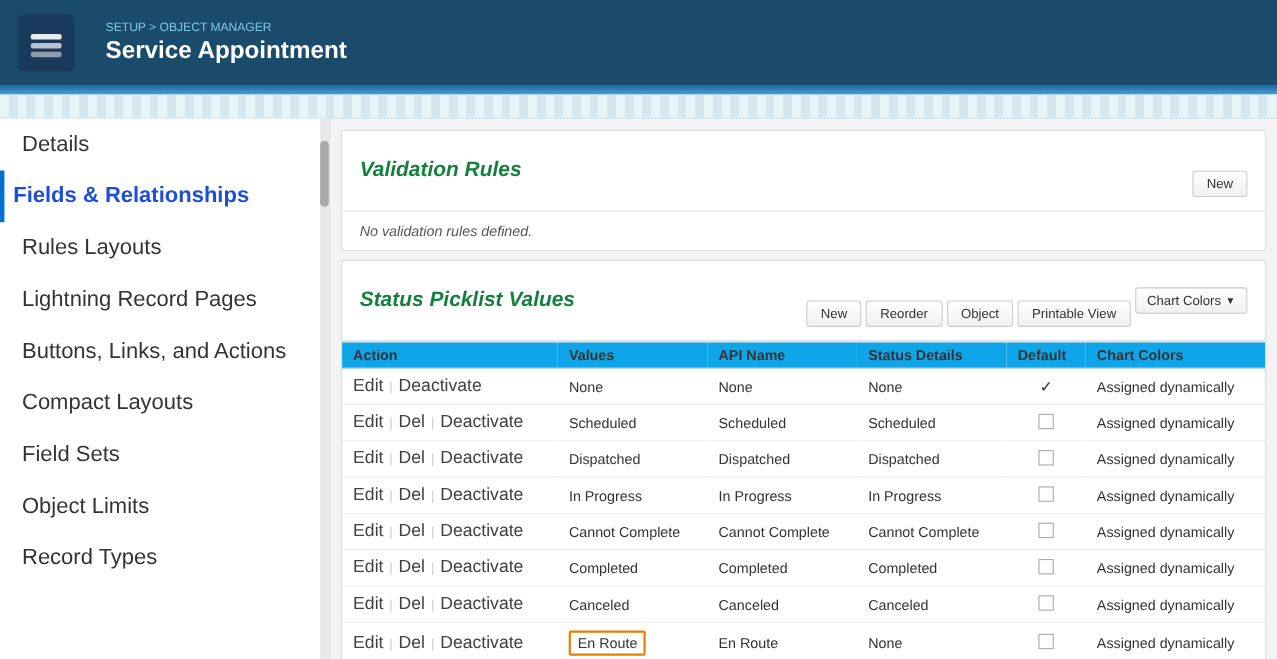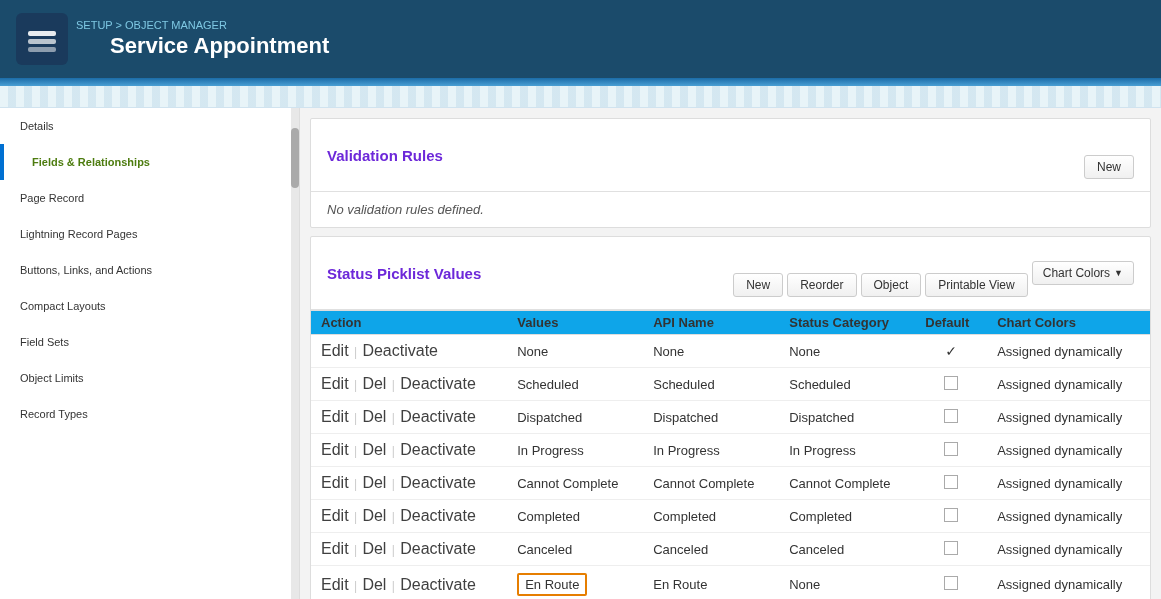--- a/index.html
+++ b/index.html
@@ -5,35 +5,35 @@
     * { box-sizing: border-box; margin: 0; padding: 0; }
     body { font-family: 'Salesforce Sans', Arial, sans-serif; font-size: 13px; background: #f3f3f3; color: #333; }
 
     
     .app-header {
       background: #1b4b6b;
       height: 78px;
       display: flex;
       align-items: center;
       padding: 0 16px;
-      gap: 8px;
+      gap: 28px;
     }
     .app-logo {
       width: 52px;
       height: 52px;
       background: #1a3a5c;
       border-radius: 6px;
       display: flex;
       align-items: center;
       justify-content: center;
     }
     .app-logo svg { width: 36px; height: 36px; }
     .header-text { display: flex; flex-direction: column; }
     .breadcrumb { color: #7ec8e3; font-size: 11px; margin-bottom: 2px; }
-    .page-title { color: #fff; font-size: 22px; font-weight: 700; margin-left: 34px; }
+    .page-title { color: #fff; font-size: 22px; font-weight: 700; }
 
     
     .blue-bar { height: 8px; background: linear-gradient(to bottom, #1b6ca8, #4a9fd4); }
     .wave-bar {
       height: 22px;
       background: #e8f4f8;
       border-bottom: 1px solid #d0e3ef;
       position: relative;
       overflow: hidden;
     }
@@ -73,29 +73,29 @@
       height: 60px;
       background: #aaa;
       border-radius: 4px;
       position: absolute;
       top: 20px;
     }
     .sidebar-item {
       padding: 12px 20px;
       cursor: pointer;
       color: #0070d2;
-      font-size: 11px;
+      font-size: 20px;
       border-bottom: none;
     }
     .sidebar-item.active {
       background: #fff;
-      color: #4d7c0f;
+      color: #1d4ed8;
       font-weight: 700;
       border-left: 4px solid #0070d2;
-      padding-left: 28px;
+      padding-left: 8px;
     }
     .sidebar-item.plain { color: #333; }
 
     
     .main-content {
       flex: 1;
       background: #f3f3f3;
       overflow-y: auto;
       padding: 0;
     }
@@ -108,23 +108,24 @@
       border-radius: 2px;
     }
     .section-header {
       display: flex;
       align-items: center;
       justify-content: space-between;
       padding: 12px 16px;
       border-bottom: 1px solid #e0e0e0;
     }
     .section-title {
-      font-size: 15px;
+      font-size: 19px;
       font-weight: 700;
-      color: #6d28d9;
+      color: #15803d;
+      font-style: italic;
     }
     .section-body {
       padding: 10px 16px;
       font-size: 13px;
       color: #555;
       font-style: italic;
     }
 
     
     .btn {
@@ -222,21 +223,21 @@
 <div class="wave-bar"></div>
 
 <div class="layout">
 
   <div class="sidebar">
     <div class="sidebar-scrollbar">
       <div class="sidebar-scrollbar-thumb"></div>
     </div>
     <div class="sidebar-item plain">Details</div>
     <div class="sidebar-item active">Fields &amp; Relationships</div>
-    <div class="sidebar-item plain">Page Record</div>
+    <div class="sidebar-item plain">Rules Layouts</div>
     <div class="sidebar-item plain">Lightning Record Pages</div>
     <div class="sidebar-item plain">Buttons, Links, and Actions</div>
     <div class="sidebar-item plain">Compact Layouts</div>
     <div class="sidebar-item plain">Field Sets</div>
     <div class="sidebar-item plain">Object Limits</div>
     <div class="sidebar-item plain">Record Types</div>
   </div>
 
   <div class="main-content">
 
@@ -264,21 +265,21 @@
           </button>
         </div>
       </div>
       <div>
         <table class="picklist-table">
           <thead>
             <tr>
               <th>Action</th>
               <th>Values</th>
               <th>API Name</th>
-              <th>Status Category</th>
+              <th>Status Details</th>
               <th>Default</th>
               <th>Chart Colors</th>
             </tr>
           </thead>
           <tbody id="picklist-tbody">
           <tr>
                 <td><a class="action-link">Edit</a><span class="action-sep"> | </span><a class="action-link">Deactivate</a></td>
                 <td>None</td>
                 <td>None</td>
                 <td>None</td>

